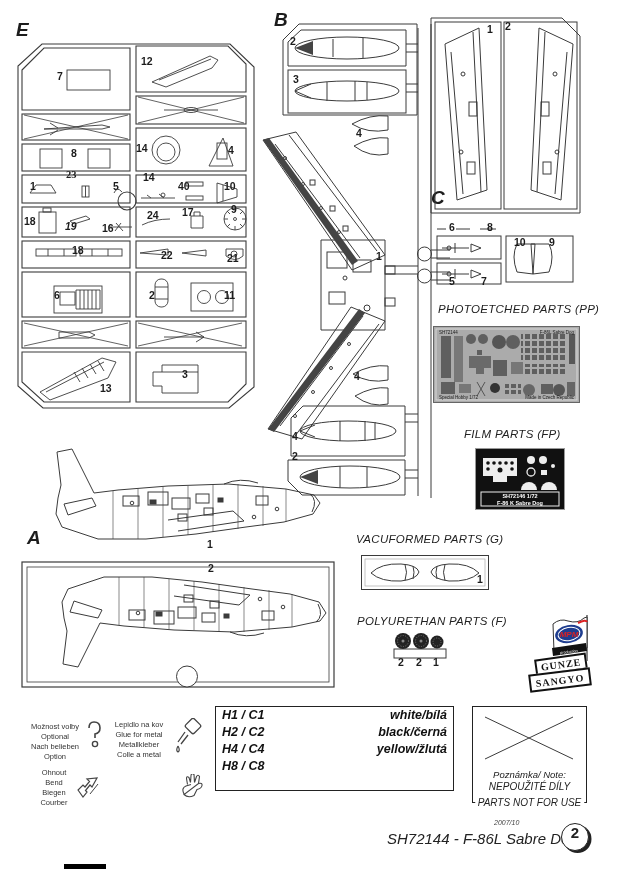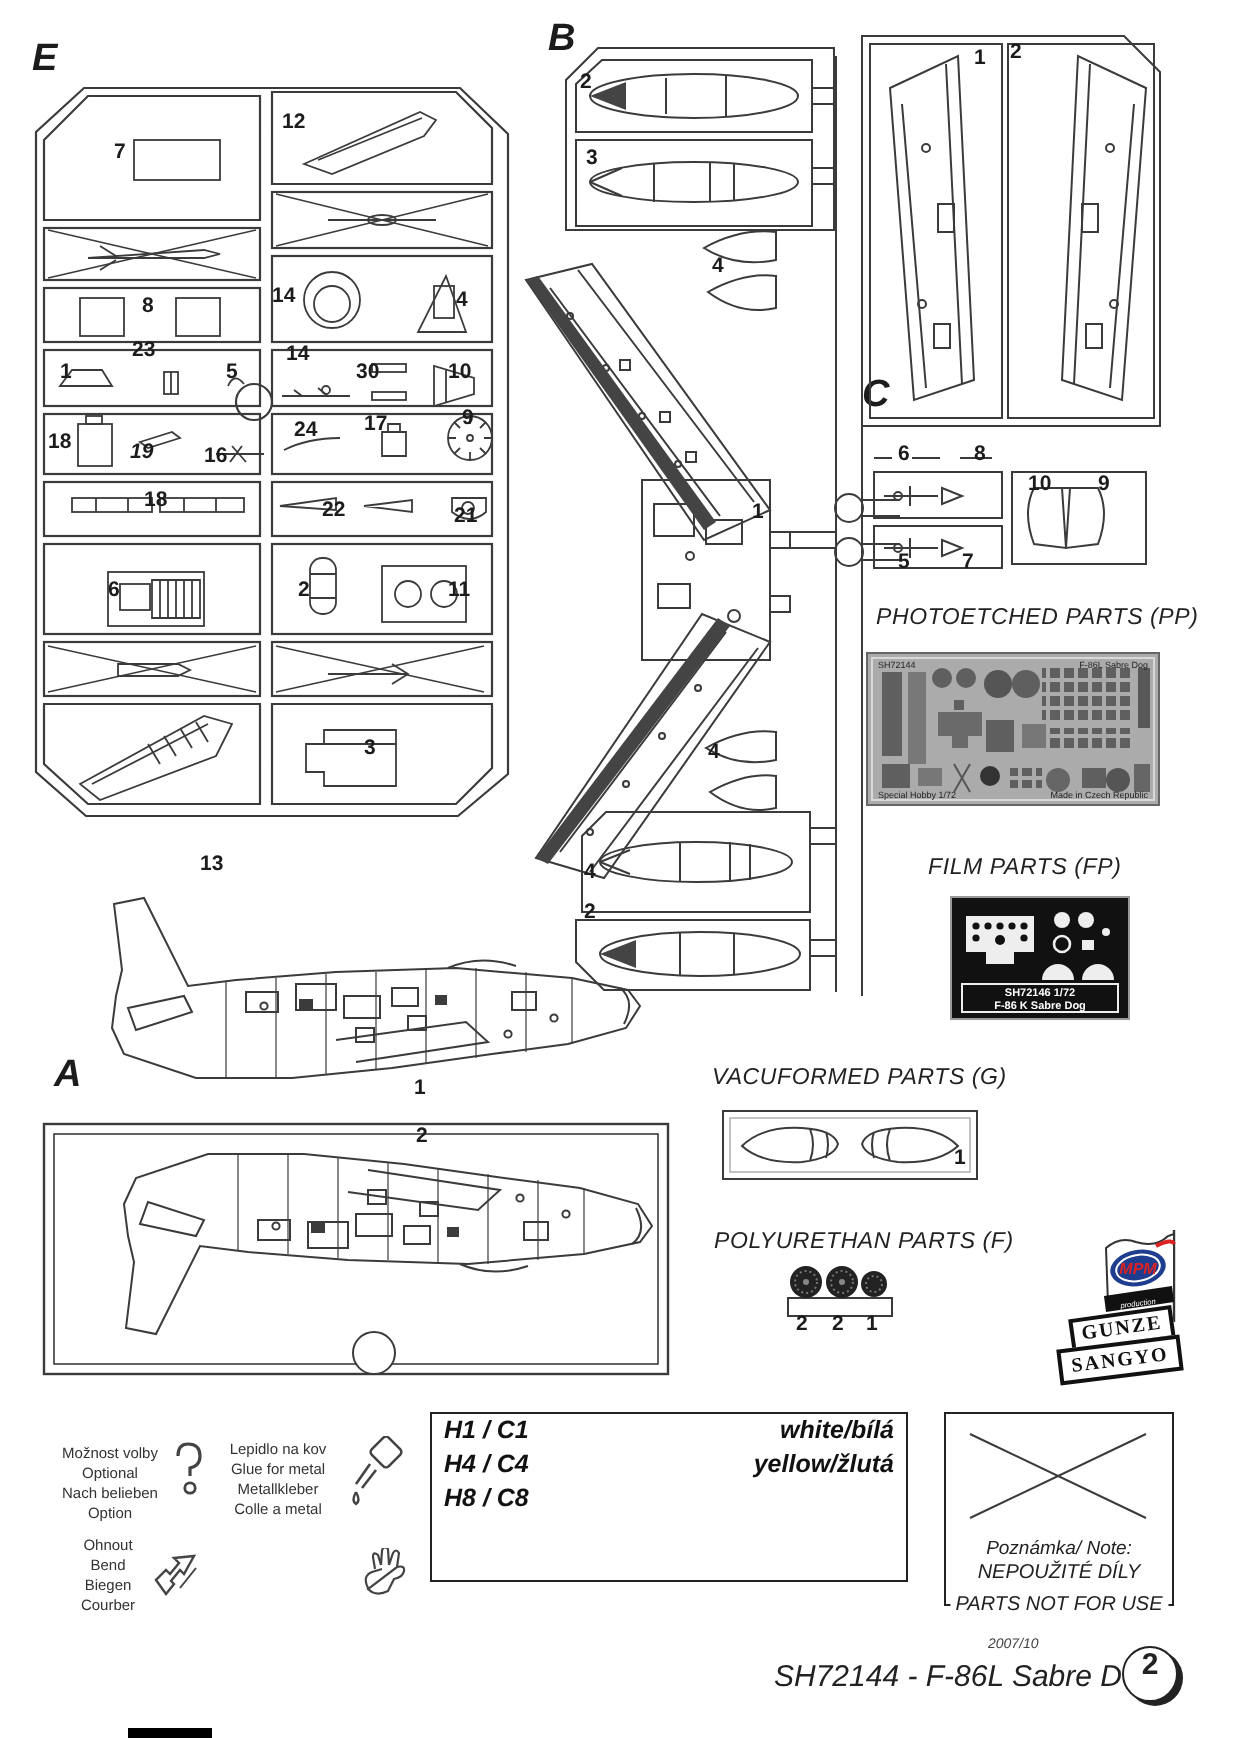--- a/index.html
+++ b/index.html
@@ -362,20 +362,24 @@
   <svg class="abs" style="left:179px;top:774px" width="26" height="28" viewBox="0 0 26 28">
     <path d="M5,20 q-3,-6 2,-8 l5,-1.5 m-3.5,0 l-1,-6 q0,-3 2.5,-1 l1.5,5 m0,0 l0.5,-7 q0.5,-3 3,-1 l0.5,8 m0,0 l2,-6 q1.5,-2.5 3,0 l-1,7 m0,0 q4,-1 3.5,2 q-0.5,3 -5,4 l-3,6 q-6,3 -10,-1 z" fill="none" stroke="#444" stroke-width="1.1"></path>
   </svg>
 
   <div class="color-box">
     <div class="color-row">
       <span class="ccode">H1 / C1</span>
       <span class="cname">white/bílá</span>
     </div>
     <div class="color-row">
+      <span class="ccode">H2 / C2</span>
+      <span class="cname">black/černá</span>
+    </div>
+    <div class="color-row">
       <span class="ccode">H4 / C4</span>
       <span class="cname">yellow/žlutá</span>
     </div>
     <div class="color-row">
       <span class="ccode">H8 / C8</span>
       <span class="cname"></span>
     </div>
   </div>
 
   <div class="note-box">
@@ -391,38 +395,38 @@
   <span class="footer-title">SH72144 - F-86L Sabre Dog</span>
   <div class="page-circle">2</div>
   <div class="black-mark"></div>
 
 <span class="pn" style="left: 57px; top: 71px;">7</span>
     <span class="pn" style="left: 141px; top: 56px;">12</span>
     <span class="pn" style="left: 71px; top: 148px;">8</span>
     <span class="pn" style="left: 136px; top: 143px;">14</span>
     <span class="pn" style="left: 228px; top: 145px;">4</span>
     <span class="pn" style="left: 30px; top: 181px;">1</span>
-    <span class="pn" style="left: 66px; top: 170px;">23</span>
+    <span class="pn" style="left: 66px; top: 170px; font-family: Liberation Serif, serif;">23</span>
     <span class="pn" style="left: 113px; top: 181px;">5</span>
     <span class="pn" style="left: 143px; top: 172px;">14</span>
-    <span class="pn" style="left: 178px; top: 181px;">30</span>
+    <span class="pn" style="left: 178px; top: 181px;">40</span>
     <span class="pn" style="left: 224px; top: 181px;">10</span>
     <span class="pn" style="left: 24px; top: 216px;">18</span>
     <span class="pn" style="left: 65px; top: 221px; font-style: italic;">19</span>
     <span class="pn" style="left: 102px; top: 223px;">16</span>
     <span class="pn" style="left: 147px; top: 210px;">24</span>
     <span class="pn" style="left: 182px; top: 207px;">17</span>
     <span class="pn" style="left: 231px; top: 204px;">9</span>
     <span class="pn" style="left: 72px; top: 245px;">18</span>
     <span class="pn" style="left: 161px; top: 250px;">22</span>
     <span class="pn" style="left: 227px; top: 253px;">21</span>
     <span class="pn" style="left: 54px; top: 290px;">6</span>
     <span class="pn" style="left: 149px; top: 290px;">2</span>
     <span class="pn" style="left: 224px; top: 290px;">11</span>
-    <span class="pn" style="left: 100px; top: 383px; margin-top: 44px;">13</span>
+    <span class="pn" style="left: 100px; top: 383px;">13</span>
     <span class="pn" style="left: 182px; top: 369px;">3</span>
     <span class="pn" style="left: 290px; top: 36px;">2</span>
     <span class="pn" style="left: 293px; top: 74px;">3</span>
     <span class="pn" style="left: 356px; top: 128px;">4</span>
     <span class="pn" style="left: 376px; top: 251px;">1</span>
     <span class="pn" style="left: 354px; top: 371px;">4</span>
     <span class="pn" style="left: 292px; top: 431px;">4</span>
     <span class="pn" style="left: 292px; top: 451px;">2</span>
     <span class="pn" style="left: 487px; top: 24px;">1</span>
     <span class="pn" style="left: 505px; top: 21px;">2</span>

